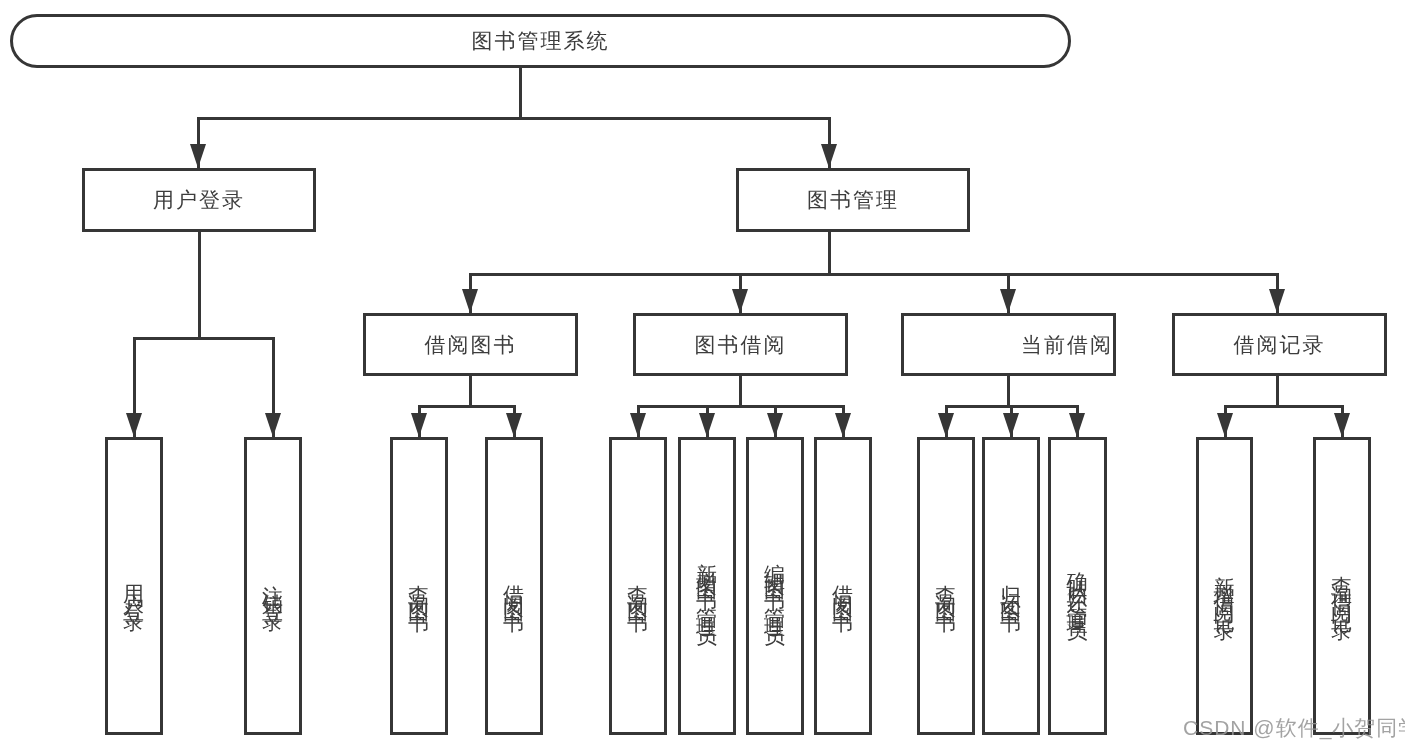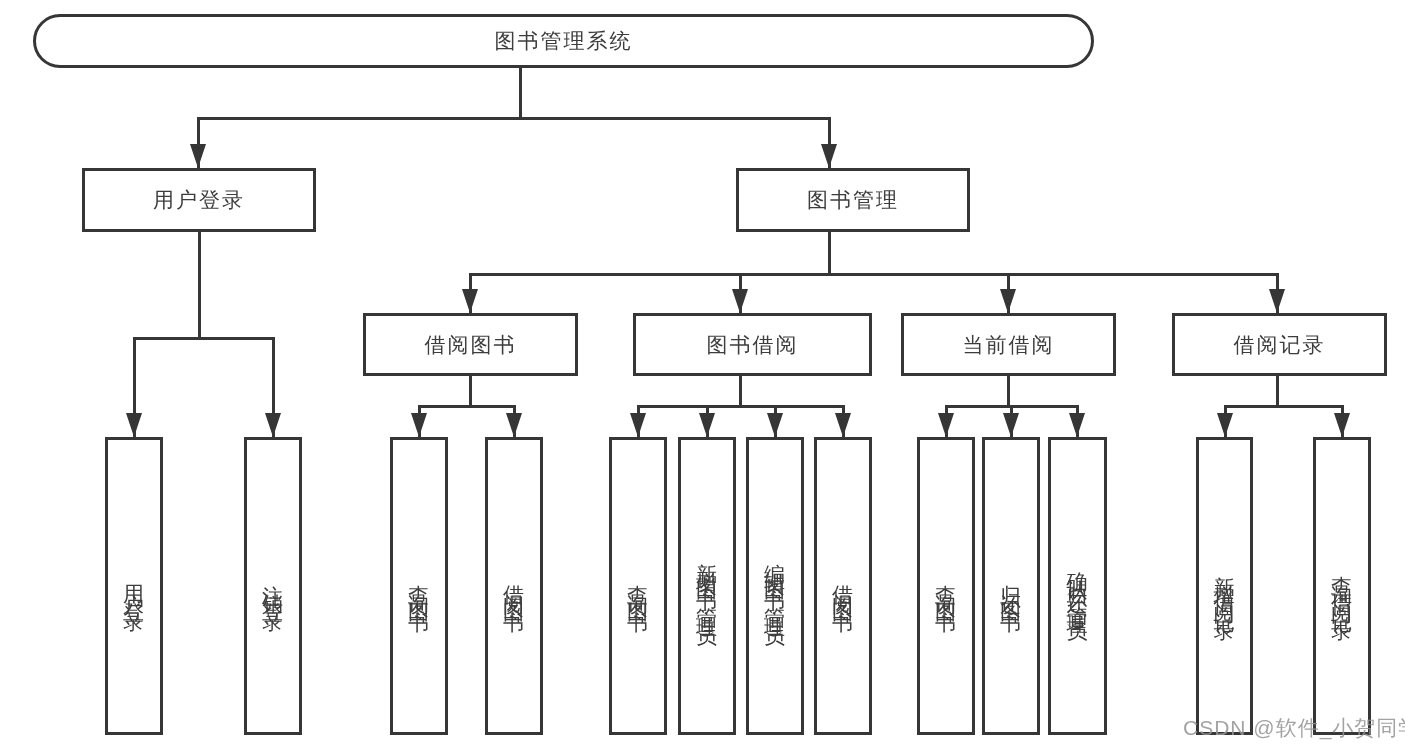--- a/index.html
+++ b/index.html
@@ -28,21 +28,21 @@
   .watermark{
     position:absolute;left:1183px;top:714px;z-index:4;
     font-size:21px;color:rgba(150,150,150,0.88);letter-spacing:1px;white-space:nowrap;
   }
 </style>
 </head>
 <body>
 
 <div class="canvas">
 
-  <div class="box" style="left:33px;top:14px;width:1061px;height:54px;border-radius:27px;">
+  <div class="box" style="left:10px;top:14px;width:1061px;height:54px;border-radius:27px;">
     <span>图书管理系统</span>
   </div>
 
   <div class="vline" style="left:519px;top:66px;height:51px;"></div>
   <div class="hline" style="left:197px;top:117px;width:634px;"></div>
   <div class="vline" style="left:197px;top:117px;height:51px;"></div>
   <div class="arrow" style="left:190px;top:144px;"></div>
   <div class="vline" style="left:828px;top:117px;height:51px;"></div>
   <div class="arrow" style="left:821px;top:144px;"></div>
 
@@ -67,24 +67,24 @@
   <div class="vline" style="left:739px;top:273px;height:40px;"></div>
   <div class="arrow" style="left:732px;top:289px;"></div>
   <div class="vline" style="left:1007px;top:273px;height:40px;"></div>
   <div class="arrow" style="left:1000px;top:289px;"></div>
   <div class="vline" style="left:1276px;top:273px;height:40px;"></div>
   <div class="arrow" style="left:1269px;top:289px;"></div>
 
   <div class="box" style="left:363px;top:313px;width:215px;height:63px;">
     <span>借阅图书</span>
   </div>
-  <div class="box" style="left:633px;top:313px;width:239px;height:63px;">
+  <div class="box" style="left:633px;top:313px;width:215px;height:63px;">
     <span>图书借阅</span>
   </div>
-  <div class="box" style="left:901px;top:313px;width:215px;height:63px;">
+  <div class="box" style="left:901px;top:313px;width:215px;height:63px;justify-content:flex-end;">
     <span>当前借阅</span>
   </div>
   <div class="box" style="left:1172px;top:313px;width:215px;height:63px;">
     <span>借阅记录</span>
   </div>
 
   <div class="vline" style="left:469px;top:374px;height:31px;"></div>
   <div class="hline" style="left:418px;top:405px;width:98px;"></div>
   <div class="vline" style="left:418px;top:405px;height:32px;"></div>
   <div class="arrow" style="left:411px;top:413px;"></div>

